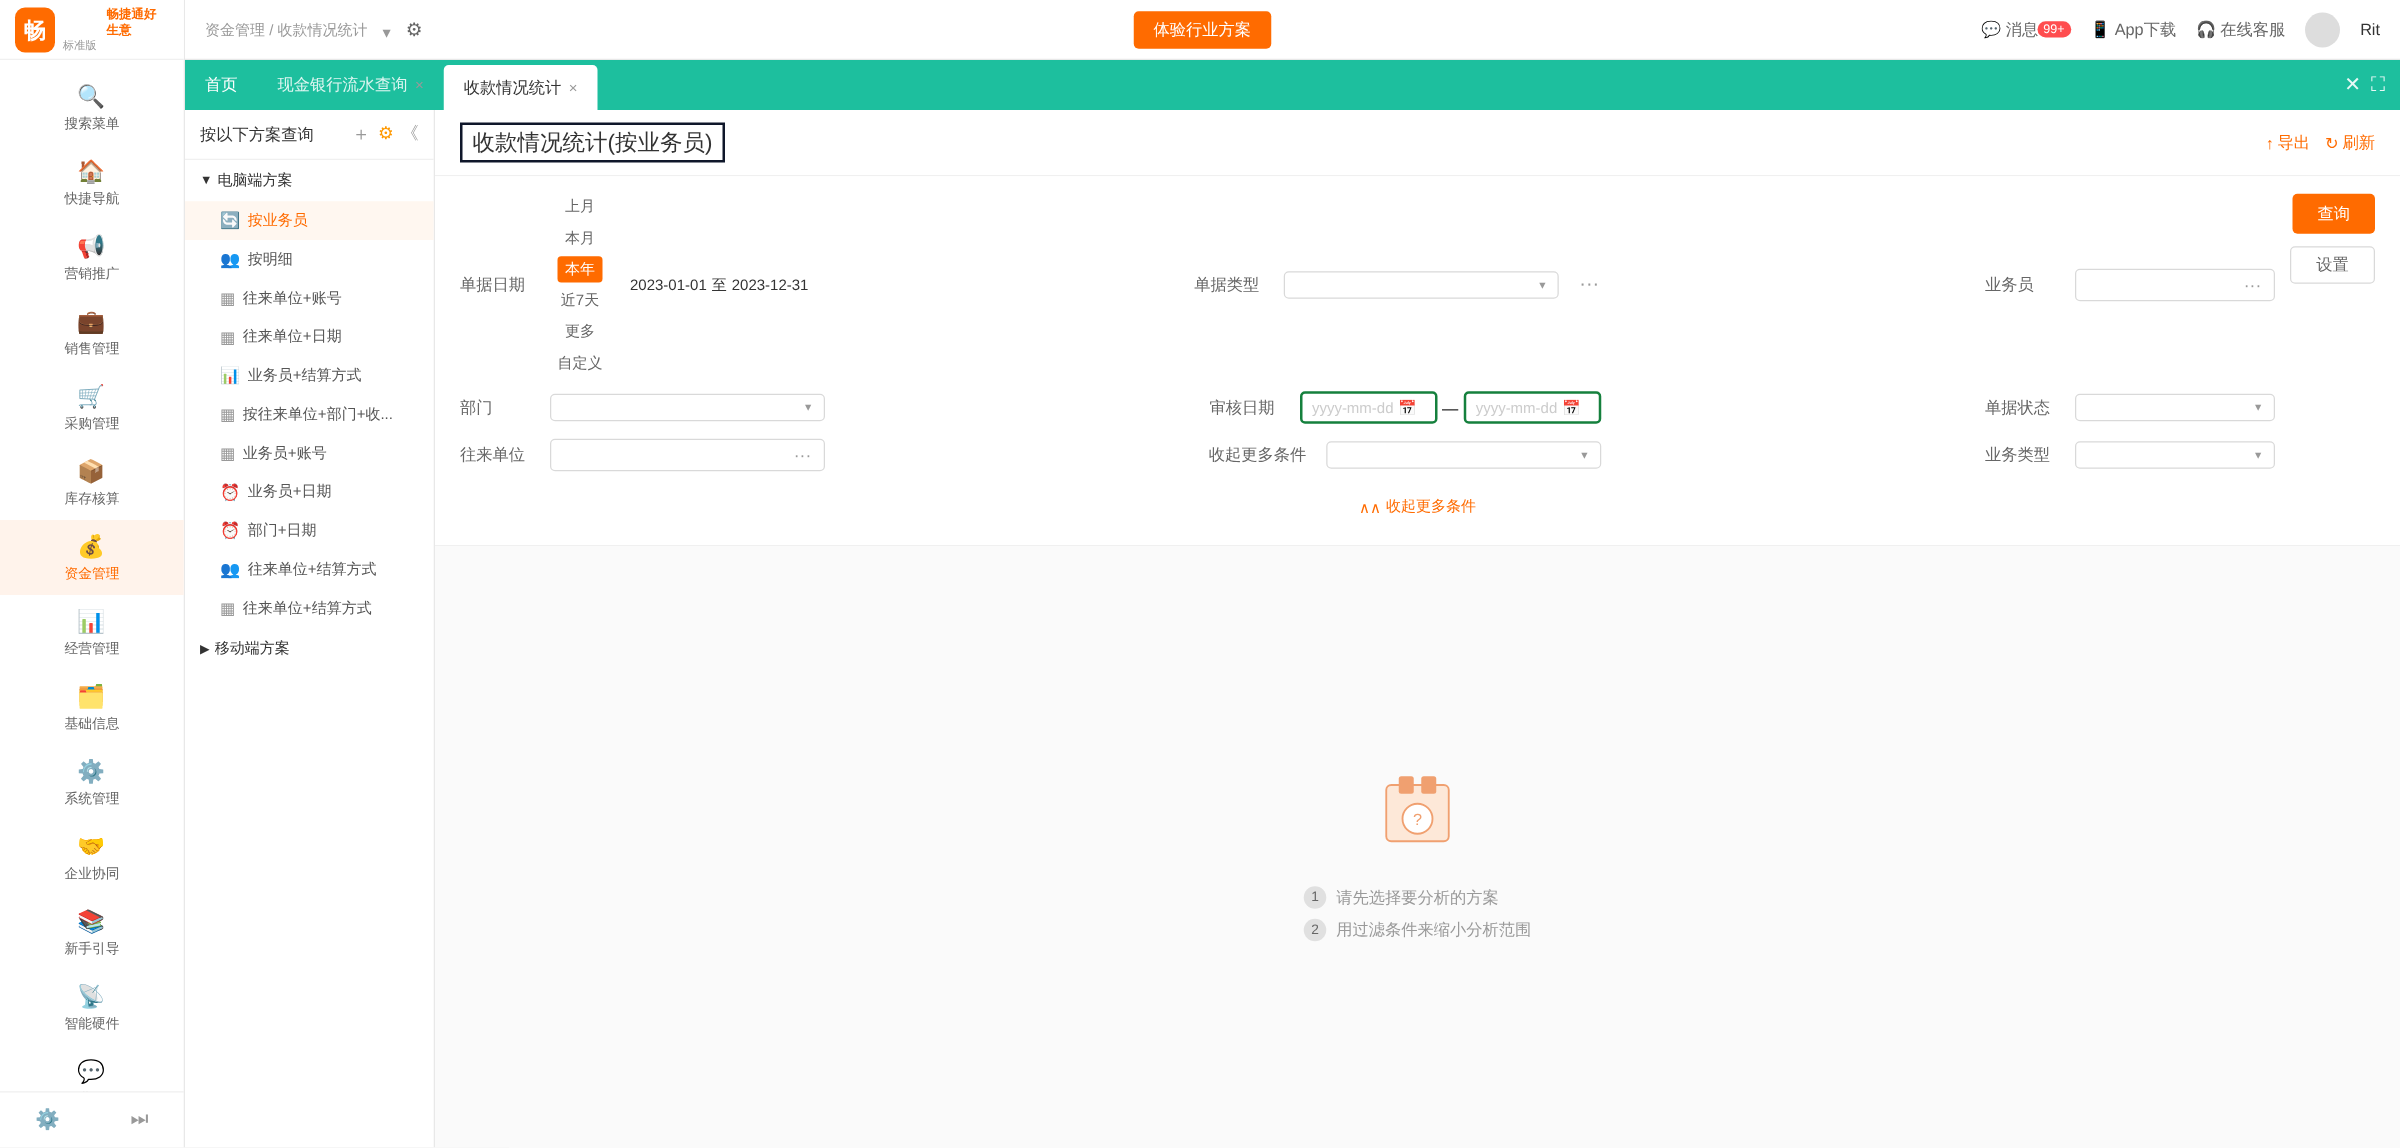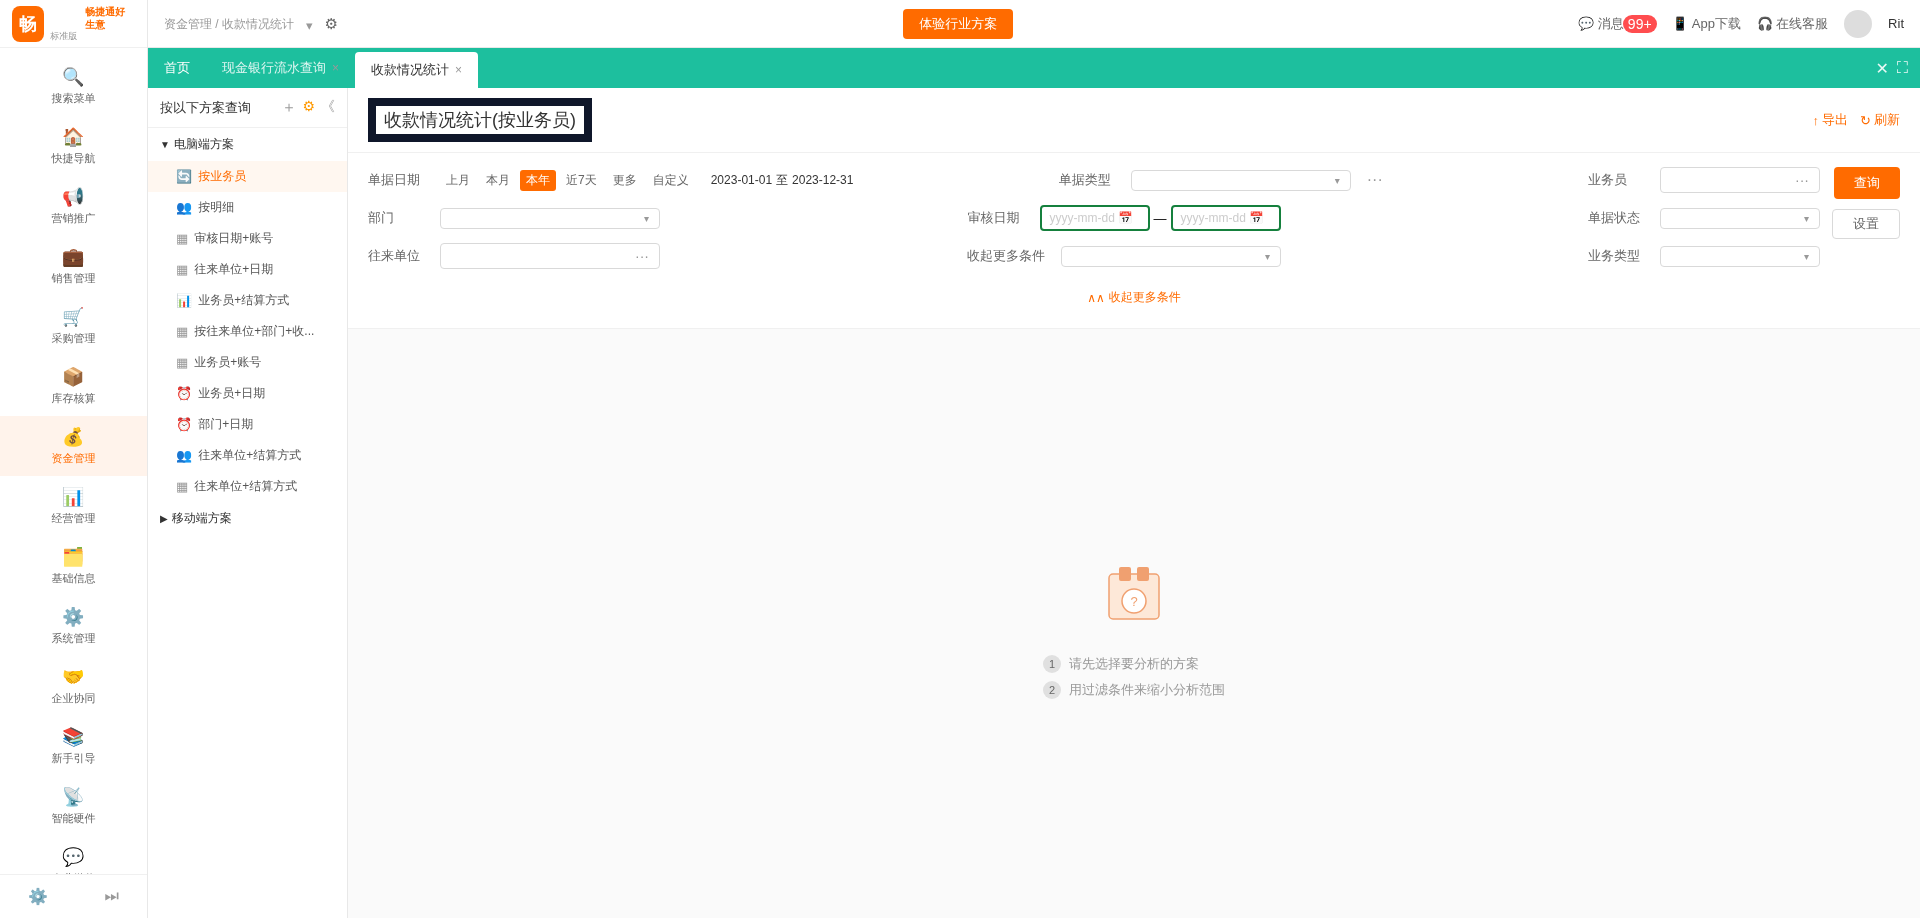--- a/index.html
+++ b/index.html
@@ -21,21 +21,21 @@
 
     
     .main { flex: 1; display: flex; flex-direction: column; overflow: hidden; }
 
     
     .topbar { height: 48px; background: #fff; display: flex; align-items: center; justify-content: space-between; padding: 0 16px; border-bottom: 1px solid #e8e8e8; }
     .topbar-left { display: flex; align-items: flex-end; gap: 12px; }
     .breadcrumb-text { color: #999; font-size: 12px; }
     .industry-btn { background: #ff6b00; color: #fff; border: none; padding: 6px 16px; border-radius: 4px; font-size: 13px; cursor: pointer; font-family: Liberation Serif, serif; }
     .topbar-right { display: flex; align-items: center; gap: 16px; color: #666; font-size: 13px; }
-    .msg-badge { background: #ff4d4f; color: #fff; border-radius: 10px; font-size: 14px; padding: 1px 5px; margin-left: -4px; }
+    .msg-badge { background: #ff4d4f; color: #fff; border-radius: 10px; font-size: 10px; padding: 1px 5px; margin-left: -4px; }
     .user-avatar { width: 28px; height: 28px; background: #ddd; border-radius: 50%; }
 
     
     .tabbar { height: 40px; background: #1dbf9e; display: flex; align-items: center; padding: 0 0 0 0; }
     .tab { display: flex; align-items: center; padding: 0 16px; height: 100%; cursor: pointer; color: rgba(255,255,255,0.85); font-size: 13px; gap: 6px; }
     .tab.home { color: #fff; }
     .tab.active { background: #fff; color: #333; border-radius: 4px 4px 0 0; margin-top: 4px; height: calc(100% - 4px); }
     .tab-close { font-size: 12px; color: #999; cursor: pointer; }
     .tabbar-spacer { flex: 1; }
     .tabbar-btns { display: flex; align-items: center; gap: 8px; padding-right: 12px; }
@@ -56,28 +56,28 @@
     .schema-item.active { color: #ff6b00; background: #fff7f0; }
     .schema-item .item-icon { font-size: 13px; color: #999; }
     .schema-item.active .item-icon { color: #ff6b00; }
 
     
     .right-panel { flex: 1; display: flex; flex-direction: column; background: #fff; margin: 0; overflow: hidden; }
 
     
     .page-header { display: flex; align-items: center; justify-content: space-between; padding: 10px 20px; border-bottom: 1px solid #f0f0f0; background: #fff; }
     .page-title-box { display: flex; align-items: center; gap: 8px; }
-    .page-title { font-size: 18px; font-weight: 500; color: #333; border: 8px solid #0f172a; padding: 2px 8px; }
+    .page-title { font-size: 18px; font-weight: 500; color: #333; border: 2px solid #0f172a; padding: 2px 8px; }
     .page-actions { display: flex; gap: 12px; align-items: center; color: #ff6b00; font-size: 13px; cursor: pointer; }
 
     
     .filter-area { padding: 14px 20px; background: #fff; border-bottom: 1px solid #f0f0f0; }
     .filter-row { display: flex; align-items: center; gap: 16px; margin-bottom: 12px; flex-wrap: wrap; }
     .filter-label { color: #666; font-size: 13px; white-space: nowrap; min-width: 56px; }
-    .date-tabs { display: flex; align-items: center; gap: 4px; }
+    .date-tabs { display: flex; align-items: center; gap: 4px; flex-direction: column; }
     .date-tab { font-size: 12px; color: #666; cursor: pointer; padding: 2px 6px; }
     .date-tab.active { background: #ff6b00; color: #fff; border-radius: 3px; }
     .date-range { display: flex; align-items: center; gap: 4px; font-size: 12px; color: #333; }
     .filter-select { display: flex; align-items: center; gap: 4px; border: 1px solid #d9d9d9; border-radius: 4px; padding: 4px 10px; font-size: 12px; color: #333; cursor: pointer; min-width: 160px; justify-content: space-between; }
     .filter-select-wide { min-width: 220px; }
     .chevron { font-size: 10px; color: #999; }
     .date-input-group { display: flex; align-items: center; gap: 4px; }
     .date-input { border: 2px solid #15803d; border-radius: 4px; padding: 4px 8px; font-size: 12px; color: #aaa; display: flex; align-items: center; gap: 4px; min-width: 110px; }
     .collapse-btn { display: flex; align-items: center; justify-content: center; color: #ff6b00; font-size: 12px; cursor: pointer; padding: 8px 0; gap: 4px; }
 
@@ -239,21 +239,21 @@
             <div class="schema-item active">
               <span class="item-icon">🔄</span>
     <span>按业务员</span>
             </div>
             <div class="schema-item">
               <span class="item-icon">👥</span>
     <span>按明细</span>
             </div>
             <div class="schema-item">
               <span class="item-icon">▦</span>
-    <span>审核日期+账号</span>
+    <span>往来单位+账号</span>
             </div>
             <div class="schema-item">
               <span class="item-icon">▦</span>
     <span>往来单位+日期</span>
             </div>
             <div class="schema-item">
               <span class="item-icon">📊</span>
     <span>业务员+结算方式</span>
             </div>
             <div class="schema-item">

